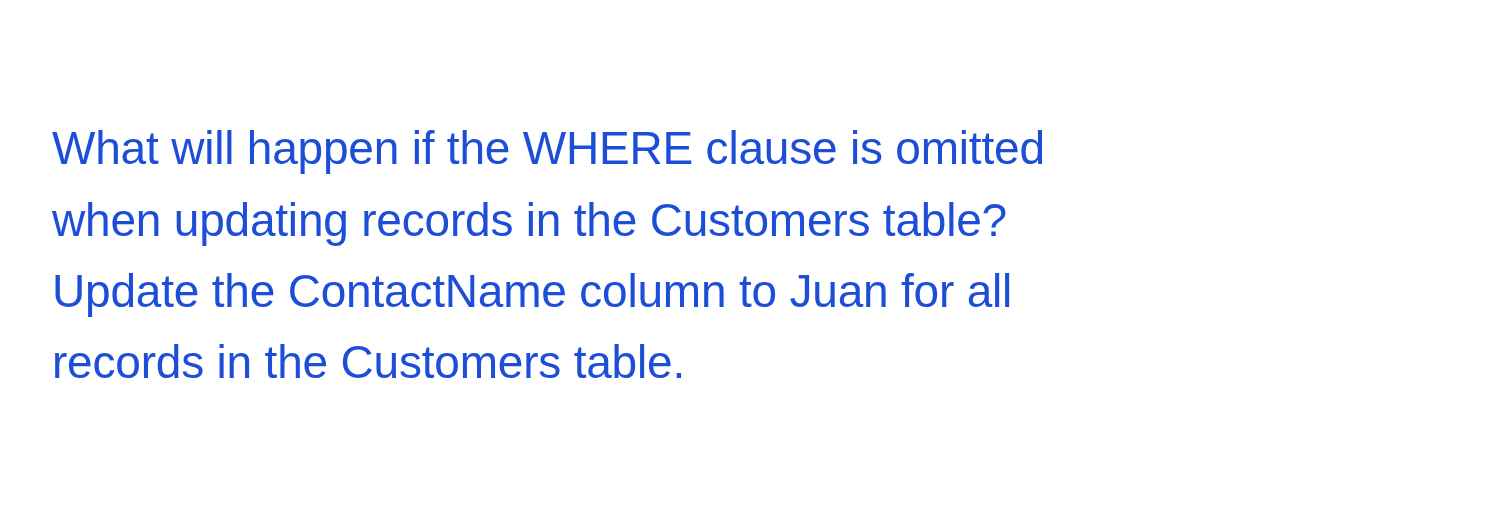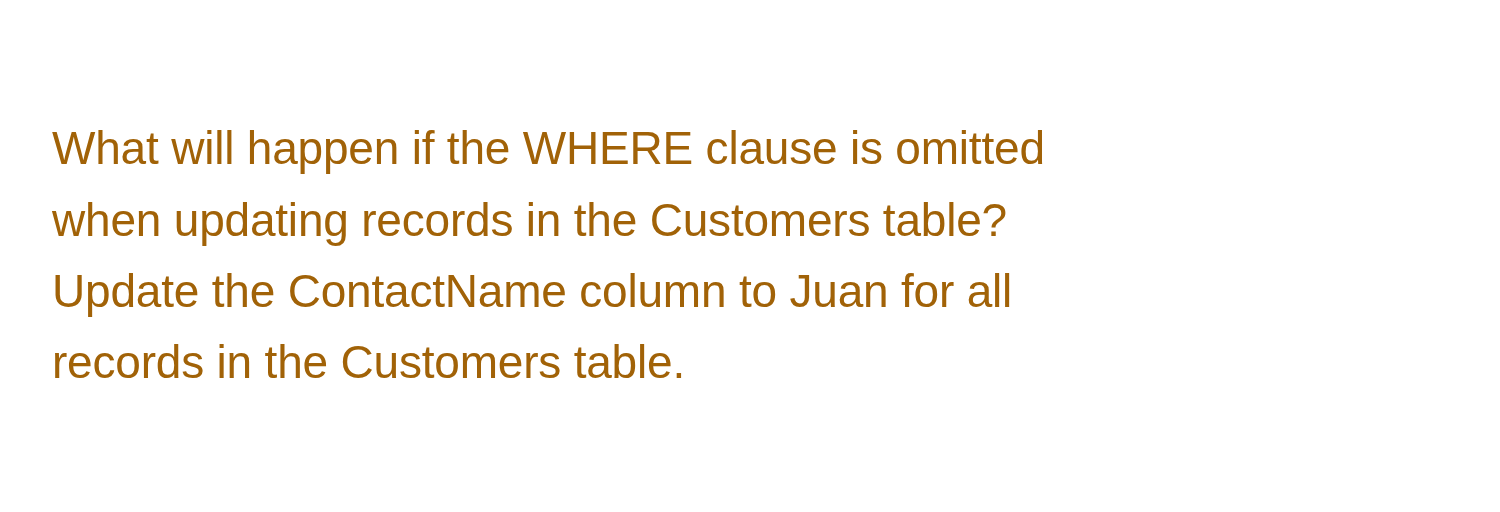--- a/index.html
+++ b/index.html
@@ -13,21 +13,21 @@
       background: #ffffff;
       font-family: -apple-system, BlinkMacSystemFont, "Segoe UI", Helvetica, Arial, sans-serif;
       display: flex;
       align-items: center;
       padding-left: 52px;
       padding-right: 52px;
     }
     .text-block {
       font-size: 46px;
       line-height: 1.55;
-      color: #a16207;
+      color: #1d4ed8;
       font-weight: 400;
       letter-spacing: -0.2px;
       max-width: 1100px;
     }
   </style>
 </head>
 <body>
 
 <div class="text-block">What will happen if the WHERE clause is omitted when updating records in the Customers table? Update the ContactName column to Juan for all records in the Customers table.</div>
 

